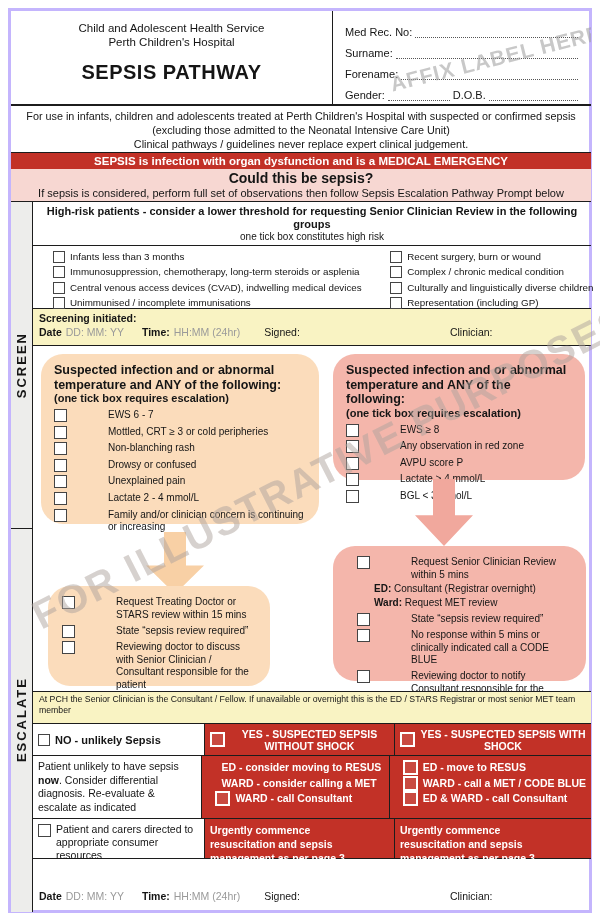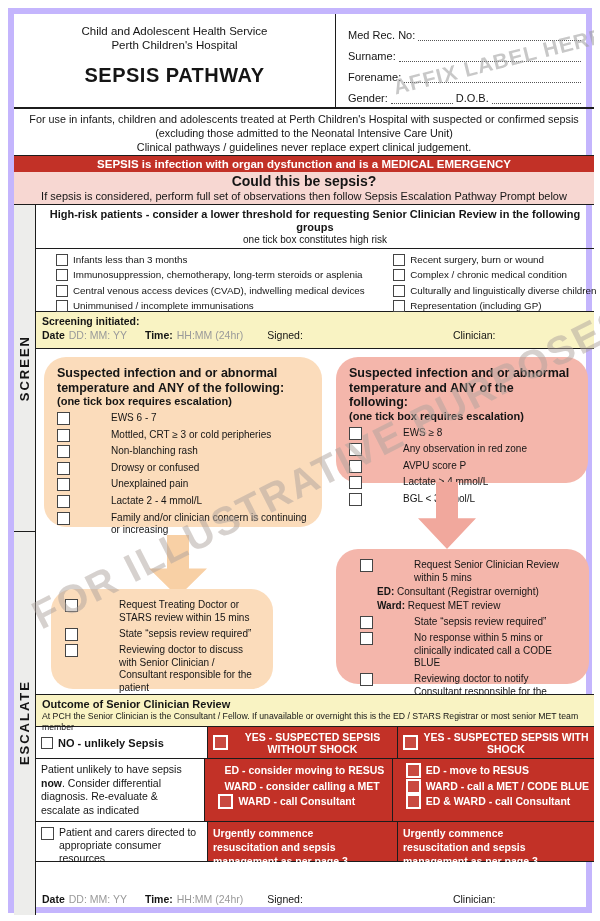--- a/index.html
+++ b/index.html
@@ -1,18 +1,18 @@
 <!DOCTYPE html>
 <html><head>
 <meta charset="utf-8">
 <style>
   html,body{margin:0;padding:0;background:#fff;}
   .page{position:relative;width:600px;height:921px;background:#fff;overflow:hidden;
         font-family:"Liberation Sans", sans-serif;color:#151515;}
-  .sheet{position:absolute;left:8px;top:8px;width:584px;height:905px;border:6px solid #c4b5fd;box-sizing:border-box;}
+  .sheet{position:absolute;left:8px;top:8px;width:584px;height:905px;border:3px solid #c4b5fd;box-sizing:border-box;}
   .abs{position:absolute;box-sizing:border-box;}
 
   
   .sec-header{left:0;top:0;width:580px;height:95px;border-bottom:2px solid #1c1c1c;display:flex;}
   .h-left{width:322px;border-right:1.5px solid #1c1c1c;text-align:center;padding-top:10px;box-sizing:border-box;}
   .h-org{font-size:11.5px;line-height:14px;}
   .h-title{font-size:20px;font-weight:bold;letter-spacing:.5px;margin-top:12px;}
   .h-right{flex:1;padding:7px 10px 4px 12px;box-sizing:border-box;position:relative;overflow:hidden;}
   .h-row{display:flex;align-items:flex-end;font-size:11px;height:20px;margin-bottom:1px;}
   .leader{flex:1;border-bottom:1.2px dotted #555;height:13px;margin:0 3px;}
@@ -327,21 +327,20 @@
             <span>No response within 5 mins or clinically indicated call a CODE BLUE</span>
           </div>
         <div class="bx-item">
             <span class="cb"></span>
             <span>Reviewing doctor to notify Consultant responsible for the patient</span>
           </div>
       </div>
     </div>
 
     <div class="abs sec-outcome strip-yellow">
-      <div class="out-title">Outcome of Senior Clinician Review</div>
       <div class="out-sub">At PCH the Senior Clinician is the Consultant / Fellow. If unavailable or overnight this is the ED / STARS Registrar or most senior MET team member</div>
     </div>
 
     <div class="abs trow row1">
       <div class="cell c1 cellflex">
         <span class="cb"></span>
         <span class="no-txt">NO - unlikely Sepsis</span>
       </div>
       <div class="cell c2 red cellflex">
         <span class="cb-w"></span>

